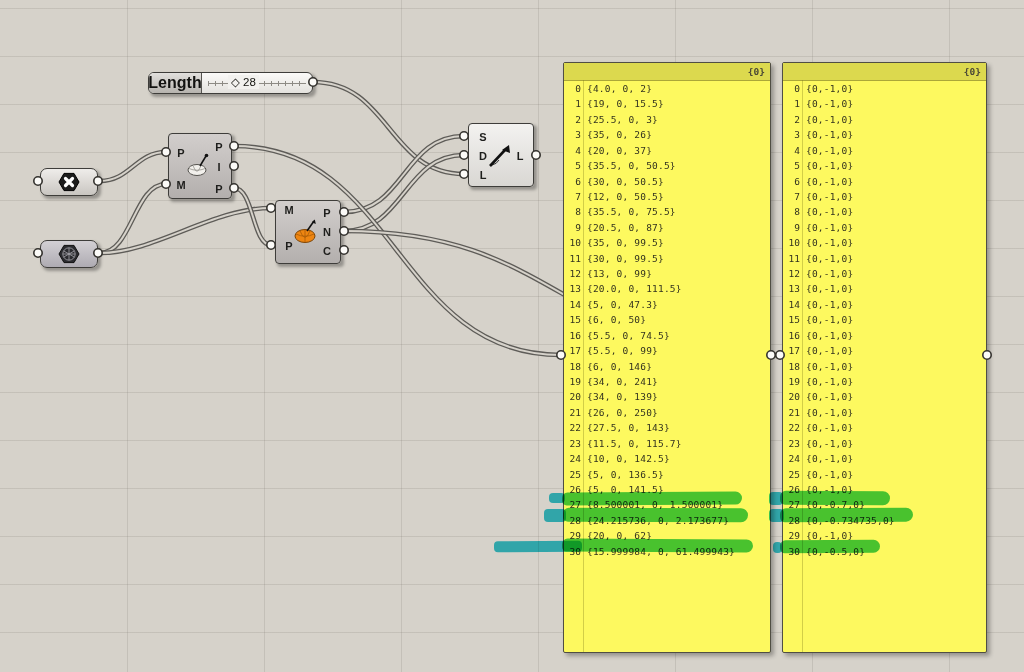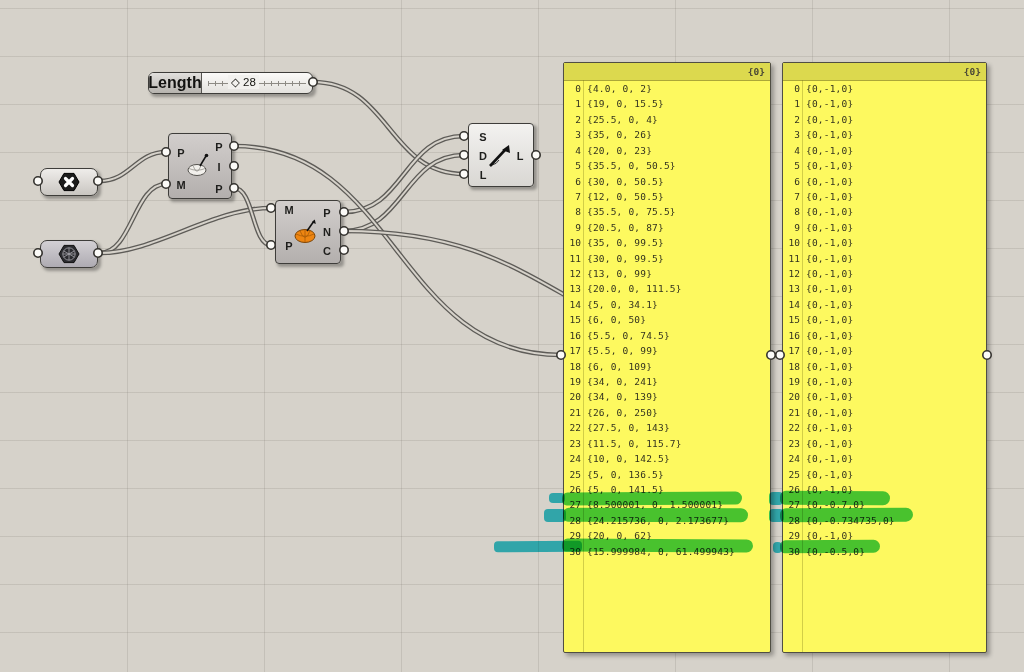--- a/index.html
+++ b/index.html
@@ -166,37 +166,37 @@
       <line x1="4" y1="27" x2="19" y2="11" stroke="#111" stroke-width="2.6"></line>
       <polygon points="23,6 24,14 16,11" fill="#111"></polygon>
     </svg>
   </div>
 
   <div class="panel" style="left:563px;top:62px;width:206px;height:589px;">
     <div class="phead">{0}</div>
     <div class="pbody">
         <div class="prow"><span class="pidx">0</span><span class="pval">{4.0, 0, 2}</span></div>
         <div class="prow"><span class="pidx">1</span><span class="pval">{19, 0, 15.5}</span></div>
-        <div class="prow"><span class="pidx">2</span><span class="pval">{25.5, 0, 4}</span></div>
+        <div class="prow"><span class="pidx">2</span><span class="pval">{25.5, 0, 3}</span></div>
         <div class="prow"><span class="pidx">3</span><span class="pval">{35, 0, 26}</span></div>
-        <div class="prow"><span class="pidx">4</span><span class="pval">{20, 0, 23}</span></div>
+        <div class="prow"><span class="pidx">4</span><span class="pval">{20, 0, 37}</span></div>
         <div class="prow"><span class="pidx">5</span><span class="pval">{35.5, 0, 50.5}</span></div>
         <div class="prow"><span class="pidx">6</span><span class="pval">{30, 0, 50.5}</span></div>
         <div class="prow"><span class="pidx">7</span><span class="pval">{12, 0, 50.5}</span></div>
         <div class="prow"><span class="pidx">8</span><span class="pval">{35.5, 0, 75.5}</span></div>
         <div class="prow"><span class="pidx">9</span><span class="pval">{20.5, 0, 87}</span></div>
         <div class="prow"><span class="pidx">10</span><span class="pval">{35, 0, 99.5}</span></div>
         <div class="prow"><span class="pidx">11</span><span class="pval">{30, 0, 99.5}</span></div>
         <div class="prow"><span class="pidx">12</span><span class="pval">{13, 0, 99}</span></div>
         <div class="prow"><span class="pidx">13</span><span class="pval">{20.0, 0, 111.5}</span></div>
-        <div class="prow"><span class="pidx">14</span><span class="pval">{5, 0, 34.1}</span></div>
+        <div class="prow"><span class="pidx">14</span><span class="pval">{5, 0, 47.3}</span></div>
         <div class="prow"><span class="pidx">15</span><span class="pval">{6, 0, 50}</span></div>
         <div class="prow"><span class="pidx">16</span><span class="pval">{5.5, 0, 74.5}</span></div>
         <div class="prow"><span class="pidx">17</span><span class="pval">{5.5, 0, 99}</span></div>
-        <div class="prow"><span class="pidx">18</span><span class="pval">{6, 0, 109}</span></div>
+        <div class="prow"><span class="pidx">18</span><span class="pval">{6, 0, 146}</span></div>
         <div class="prow"><span class="pidx">19</span><span class="pval">{34, 0, 241}</span></div>
         <div class="prow"><span class="pidx">20</span><span class="pval">{34, 0, 139}</span></div>
         <div class="prow"><span class="pidx">21</span><span class="pval">{26, 0, 250}</span></div>
         <div class="prow"><span class="pidx">22</span><span class="pval">{27.5, 0, 143}</span></div>
         <div class="prow"><span class="pidx">23</span><span class="pval">{11.5, 0, 115.7}</span></div>
         <div class="prow"><span class="pidx">24</span><span class="pval">{10, 0, 142.5}</span></div>
         <div class="prow"><span class="pidx">25</span><span class="pval">{5, 0, 136.5}</span></div>
         <div class="prow"><span class="pidx">26</span><span class="pval">{5, 0, 141.5}</span></div>
         <div class="prow"><span class="pidx">27</span><span class="pval">{8.500001, 0, 1.500001}</span></div>
         <div class="prow"><span class="pidx">28</span><span class="pval">{24.215736, 0, 2.173677}</span></div>

